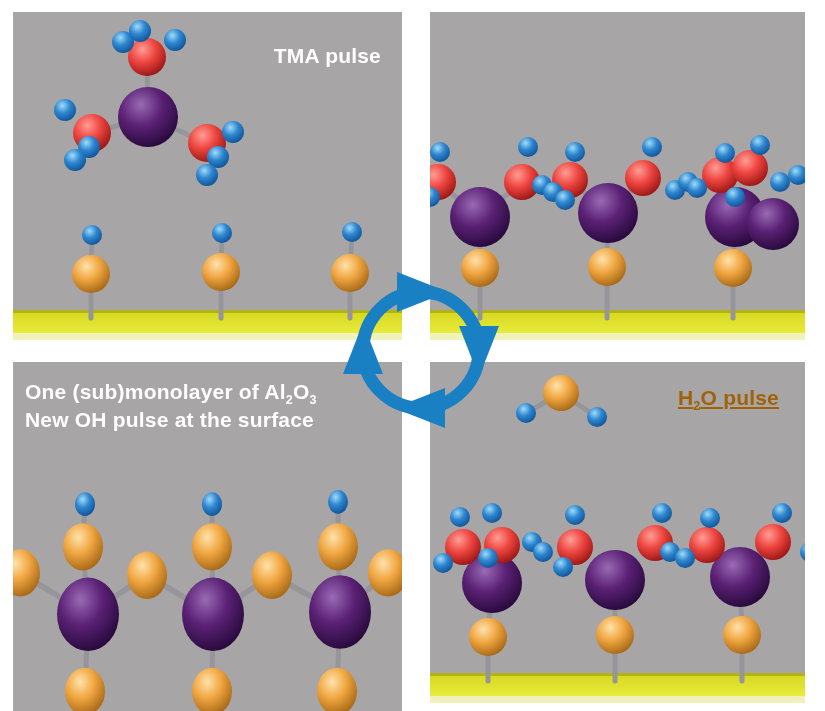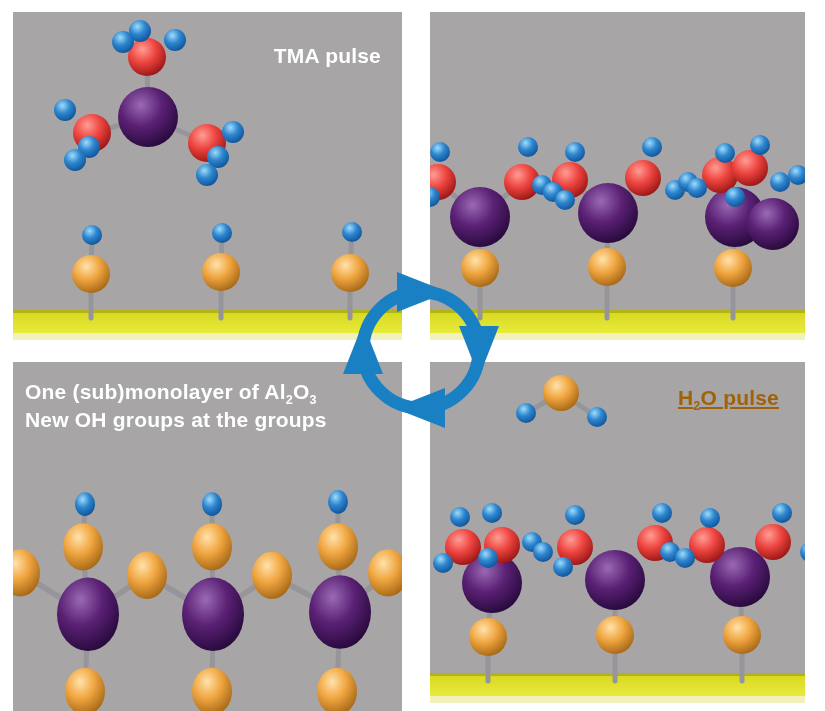--- a/index.html
+++ b/index.html
@@ -224,21 +224,21 @@
         <circle cx="375" cy="178" r="20" fill="url(#monolayer-g-O)"></circle>
         <circle cx="72" cy="278" r="20" fill="url(#monolayer-g-O)"></circle>
         <circle cx="199" cy="278" r="20" fill="url(#monolayer-g-O)"></circle>
         <circle cx="324" cy="278" r="20" fill="url(#monolayer-g-O)"></circle>
         <circle cx="72" cy="120" r="10" fill="url(#monolayer-g-H)"></circle>
         <circle cx="199" cy="120" r="10" fill="url(#monolayer-g-H)"></circle>
         <circle cx="325" cy="118" r="10" fill="url(#monolayer-g-H)"></circle>
       </svg>
     <div class="panel-title title-left" style="color: rgb(255, 255, 255);">
       <span>One (sub)monolayer of Al</span><sub>2</sub><span>O</span><sub>3</sub><br>
-      <span>New OH groups at the groups</span>
+      <span>New OH pulse at the surface</span>
     </div>
   </section>
 
   <section class="panel" style="left:430px;top:362px;width:375px;height:341px">
     <svg class="scene" viewBox="0 0 375 341" preserveAspectRatio="none">
         <defs>
           <radialGradient id="h2o_pulse-g-Al" cx="38%" cy="30%" r="78%">
             <stop offset="0%" stop-color="#9a6ab4"></stop>
             <stop offset="45%" stop-color="#5b2175"></stop>
             <stop offset="100%" stop-color="#200634"></stop>

